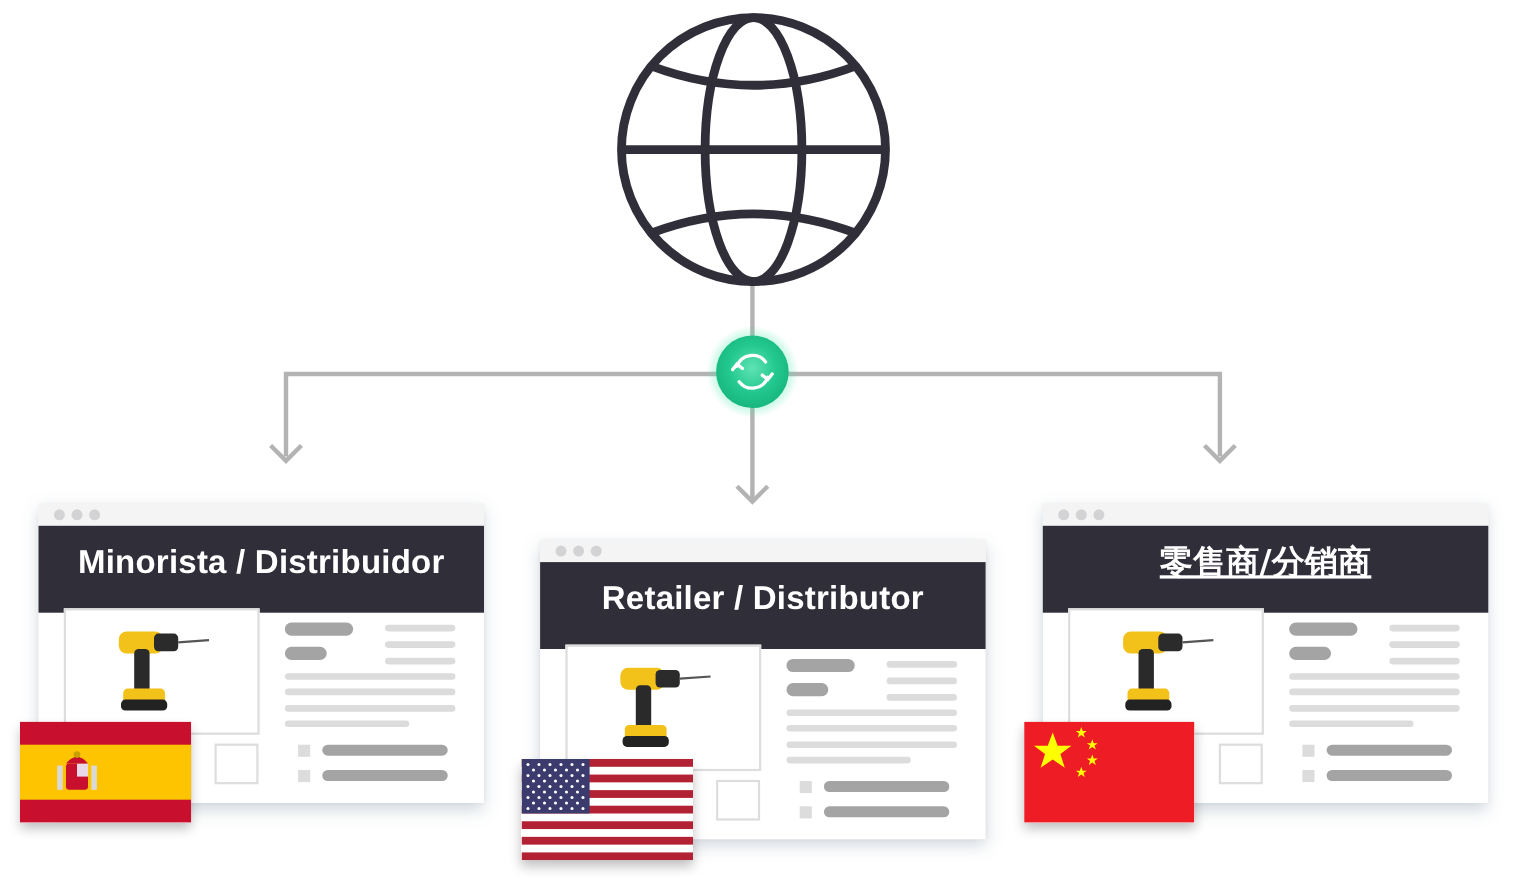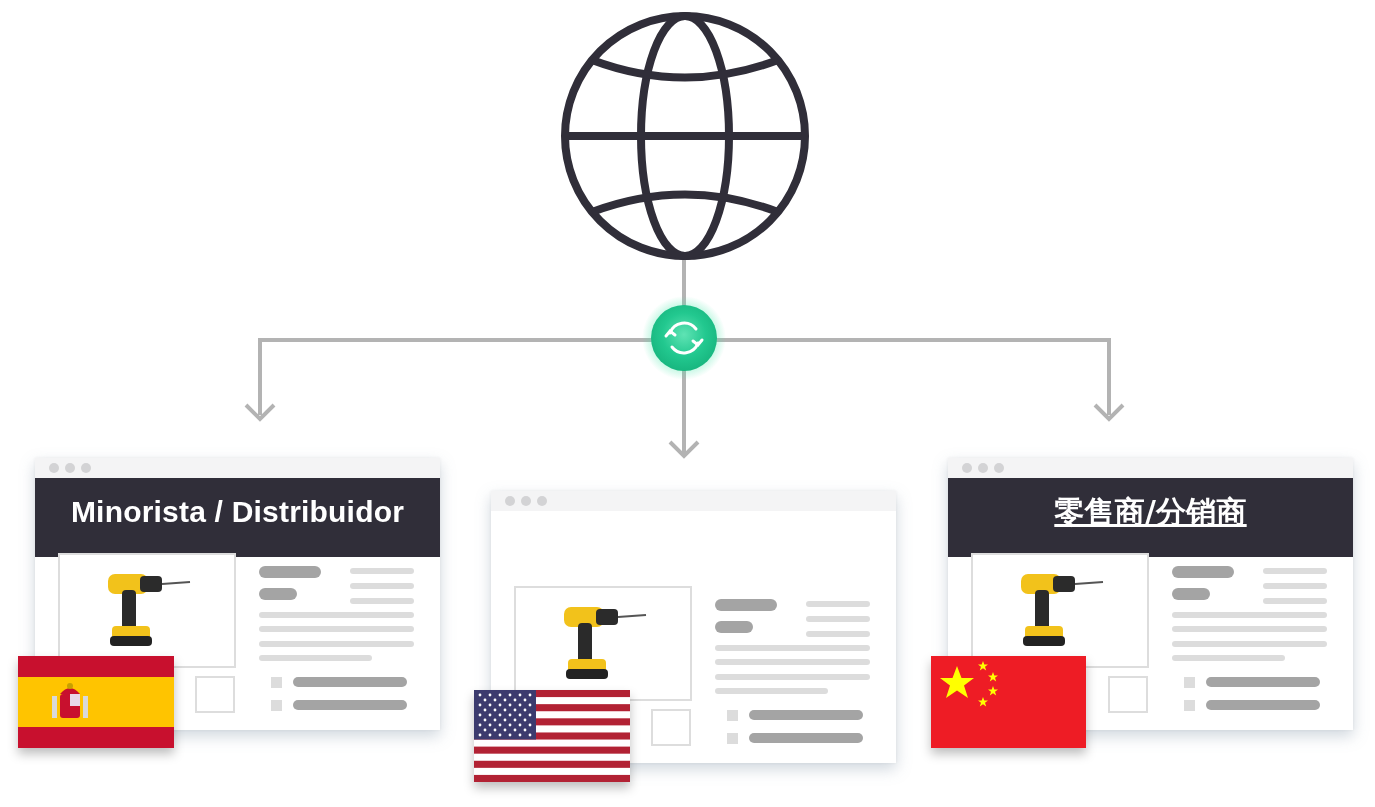--- a/index.html
+++ b/index.html
@@ -118,20 +118,21 @@
     </g>
   </svg>
 </div>
 
 <div class="card" style="left:491px; top:491px; width:405px; height:272px;">
   <div class="topbar">
     <span class="dot" style="left:14px"></span>
     <span class="dot" style="left:30px"></span>
     <span class="dot" style="left:46px"></span>
   </div>
+  <div class="titlebar">Retailer / Distributor</div>
   <div class="imgbox" style="left:23px; top:95px; width:178px; height:115px;">
     <svg width="90" height="80" viewBox="0 0 90 80" style="position:absolute; left:44px; top:15px;">
       <rect x="4" y="4" width="40" height="20" rx="7" fill="#f2c21b"></rect>
       <rect x="36" y="6" width="22" height="16" rx="4" fill="#2b2b2b"></rect>
       <line x1="58" y1="14" x2="86" y2="12" stroke="#555" stroke-width="2"></line>
       <rect x="18" y="20" width="14" height="40" rx="4" fill="#2a2a2a"></rect>
       <rect x="8" y="56" width="38" height="16" rx="4" fill="#f2c21b"></rect>
       <rect x="6" y="66" width="42" height="10" rx="4" fill="#222"></rect>
     </svg>
   </div>

